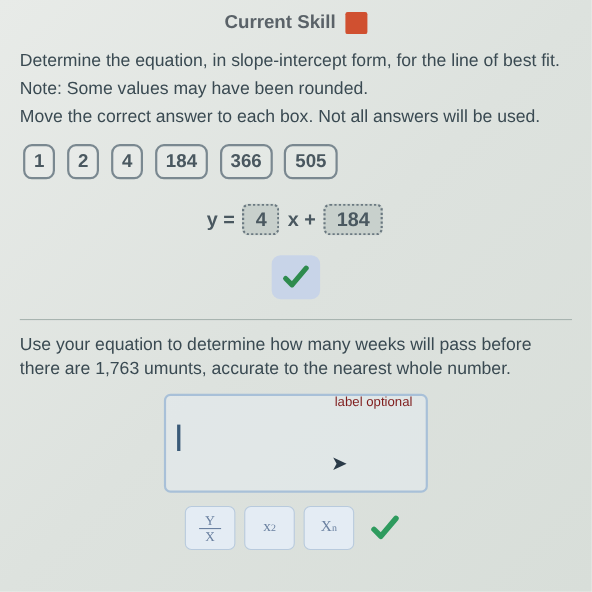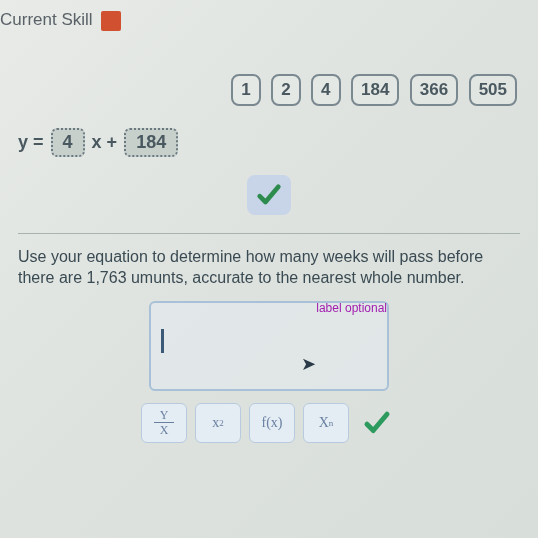--- a/index.html
+++ b/index.html
@@ -2,50 +2,50 @@
 <html><head>
 <meta charset="utf-8">
 <style>
 * { box-sizing: border-box; margin: 0; padding: 0; }
 body {
   width: 538px; height: 538px;
   background: linear-gradient(135deg, #e8ebe8 0%, #dde2de 50%, #d8ded9 100%);
   font-family: Arial, Helvetica, sans-serif;
   color: #3a4a52; overflow: hidden; position: relative;
 }
-.header { padding: 10px 0 8px; font-weight: normal; font-size: 17px; color: #5a6268; }
+.header { text-align: center; padding: 10px 0 8px; font-weight: bold; font-size: 17px; color: #5a6268; }
 .header .badge { display: inline-block; width: 20px; height: 20px; background: #d05030; vertical-align: middle; margin-left: 4px; border-radius: 2px; color:#fff; font-size:12px; line-height:20px;}
 .content { padding: 6px 18px 0 18px; }
 .q1, .q2 { font-size: 16px; line-height: 1.35; color: #3a4a52; }
 .q1 p + p { margin-top: 4px; }
 .move { margin-top: 10px; font-size: 16px; color: #3a4a52; }
-.tiles { text-align: right; margin-top: 29px; }
+.tiles { text-align: left; margin-top: 14px; }
 .tile {
   display: inline-block; border: 2px solid #7a8890; border-radius: 8px;
   padding: 4px 8px; margin: 0 3px; font-weight: bold; font-size: 17px; color: #4a5860;
   background: rgba(255,255,255,0.15);
 }
-.equation { margin-top: 22px; font-size: 18px; font-weight: bold; color: #4a5860; }
+.equation { text-align: center; margin-top: 22px; font-size: 18px; font-weight: bold; color: #4a5860; }
 .drop {
   display: inline-block; border: 2px dotted #6a7880; border-radius: 6px;
   padding: 2px 10px; margin: 0 2px; background: #c8d0cc; color: #4a5860;
 }
 .checkwrap { text-align: center; margin-top: 18px; }
 .checkbox {
   display: inline-flex; width: 44px; height: 40px; background: #c8d4e8; border-radius: 8px;
   align-items: center; justify-content: center;
 }
 .checkbox svg, .check2 svg { display: block; }
 .divider { border: none; border-top: 1px solid #a8b4b0; margin: 18px 0 12px; }
 .inputwrap { display: flex; justify-content: center; margin-top: 12px; }
 .inputbox {
   position: relative; width: 240px; height: 90px;
   border: 2px solid #a8c0d8; border-radius: 6px; background: rgba(232,240,248,0.4);
 }
-.inputlabel { position: absolute; top: -2px; right: 0; font-size: 12px; color: #a21caf; }
+.inputlabel { position: absolute; top: -2px; right: 12px; font-size: 12px; color: #7f1d1d; }
 .cursor { position: absolute; left: 10px; top: 26px; width: 3px; height: 24px; background: #3a5a78; }
 .pointer { position: absolute; left: 150px; top: 50px; font-size: 18px; color: #2a3a48; pointer-events:none;}
 .toolbar { display: flex; justify-content: center; align-items: center; gap: 8px; margin-top: 12px; }
 .tbtn {
   width: 46px; height: 40px; border: 1px solid #b8cadd; border-radius: 6px; background: #e4ecf4;
   display: inline-flex; align-items: center; justify-content: center; font-size: 14px; color: #6a80a0;
   font-family: Georgia, serif;
 }
 .tbtn.frac { flex-direction: column; line-height: 1; font-size: 12px; }
 .tbtn.frac .top { border-bottom: 1px solid #6a80a0; padding: 0 6px 1px; }
@@ -56,20 +56,25 @@
 </style>
 </head>
 <body>
 
 <div class="header">
   <span>Current Skill</span>
   <span class="badge"></span>
 </div>
 
 <div class="content">
+  <div class="q1">
+    <p>Determine the equation, in slope-intercept form, for the line of best fit.</p>
+    <p>Note: Some values may have been rounded.</p>
+    <p class="move">Move the correct answer to each box. Not all answers will be used.</p>
+  </div>
 
   <div class="tiles">
     <span class="tile">1</span>
     <span class="tile">2</span>
     <span class="tile">4</span>
     <span class="tile">184</span>
     <span class="tile">366</span>
     <span class="tile">505</span>
   </div>
 
@@ -104,21 +109,20 @@
 
   <div class="toolbar">
     <span class="tbtn frac">
       <span class="top">Y</span>
       <span class="bot">X</span>
     </span>
     <span class="tbtn">
       <span>x</span>
         <sup>2</sup>
     </span>
-    <span class="tbtn">f(x)</span>
     <span class="tbtn">
       <span>X</span>
         <sub>n</sub>
     </span>
     <span class="check2">
       <svg width="30" height="30" viewBox="0 0 24 24">
           <path fill="none" stroke="#2e9b5e" stroke-width="4" stroke-linecap="round" stroke-linejoin="round" d="M4 13 L9 18 L20 5"></path>
         </svg>
     </span>
   </div>

